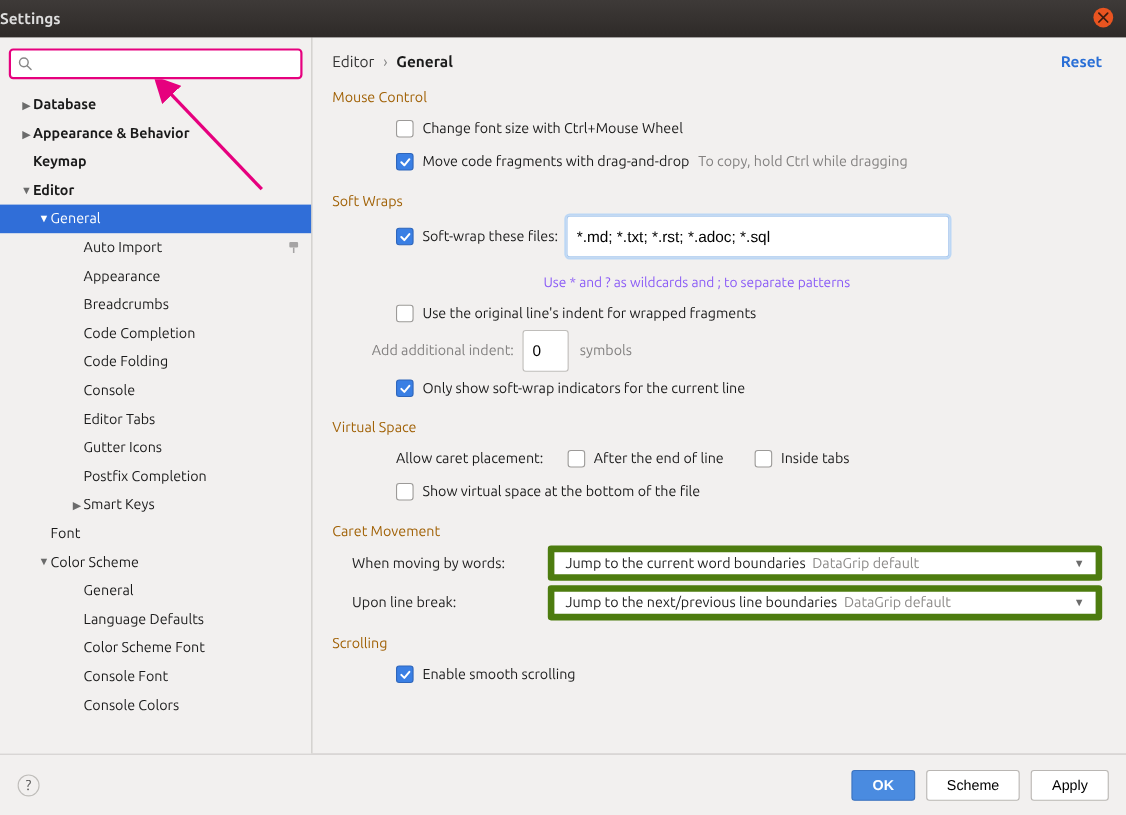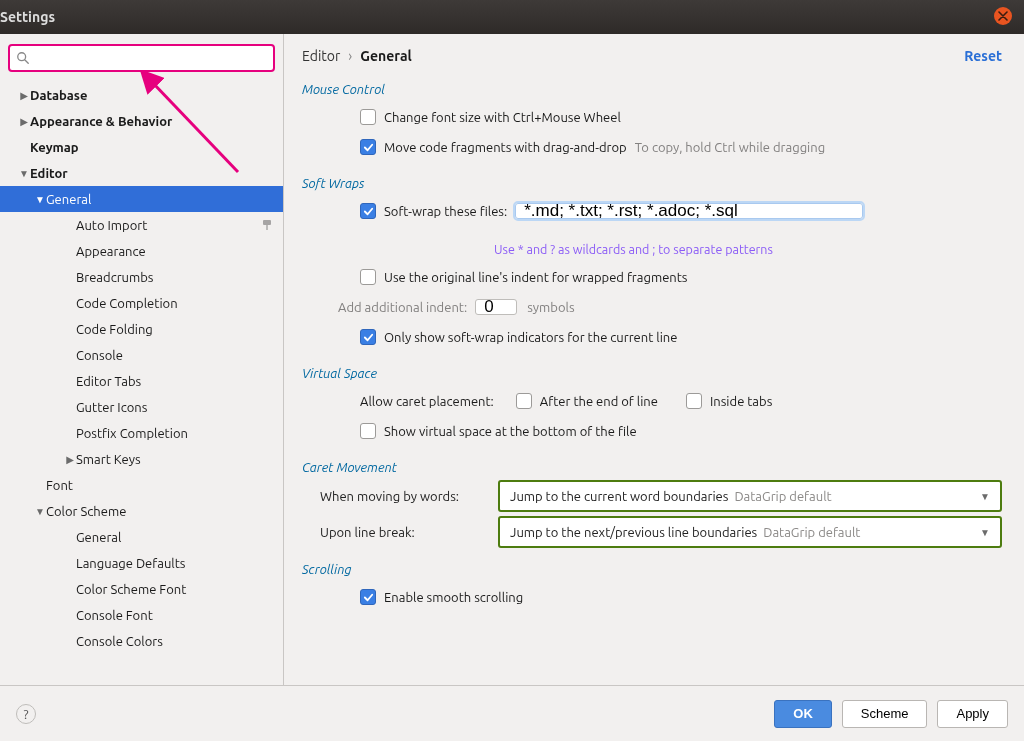--- a/index.html
+++ b/index.html
@@ -137,23 +137,22 @@
   .content-header .crumb-active { font-weight: 700; }
   .content-header .spacer { flex: 1; }
   .reset-link { color: #2a6fd6; cursor: pointer; font-weight: 600; }
   .content-scroll {
     flex: 1;
     overflow-y: auto;
     padding: 4px 22px 20px 18px;
   }
   .section-title {
     font-size: 13px;
-    color: #0369a1;
+    color: #a16207;
     margin: 6px 0 6px 0;
-    font-style: italic;
   }
   .section-body { padding-left: 18px; margin-bottom: 14px; }
   .row {
     display: flex;
     align-items: center;
     min-height: 30px;
     gap: 8px;
     flex-wrap: wrap;
     padding-left: 40px;
   }
@@ -176,38 +175,38 @@
   .chk.checked svg { width: 11px; height: 11px; }
   .hint { color: #838180; }
   .hint-sub {
     color: #8b5cf6;
     font-size: 12.5px;
     padding-left: 174px;
     margin-top: 16px;
     margin-bottom: 6px;
   }
   .txtinput {
-    height: 16px;
+    height: 38px;
     border: 1px solid #a9c9ef;
     background: #fff;
     outline: 2px solid #bcd7f5;
     border-radius: 3px;
     padding: 0 8px;
-    font-size: 17px;
+    font-size: 14px;
   }
   .txtinput.plain {
     outline: none;
     border: 1px solid #bfbdba;
     background: #fff;
   }
   .label-right { margin-left: 2px; }
   .dim-label { color: #838180; }
   .select {
     height: 32px;
-    border: 2px solid #4d7c0f;
+    border: 6px solid #4d7c0f;
     border-radius: 3px;
     background: #fff;
     display: flex;
     align-items: center;
     padding: 0 10px;
     flex: 1;
     min-width: 300px;
     cursor: pointer;
     gap: 6px;
   }

